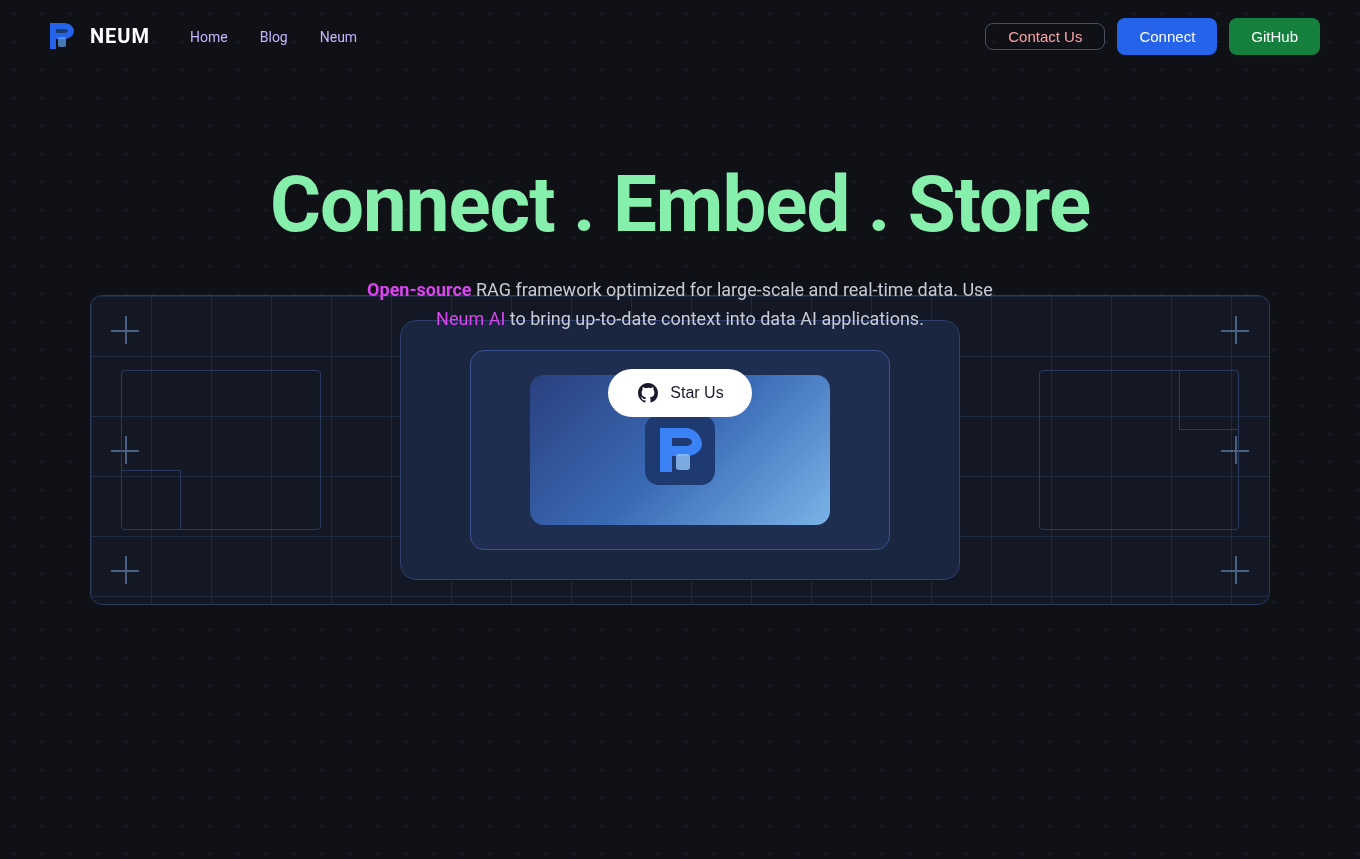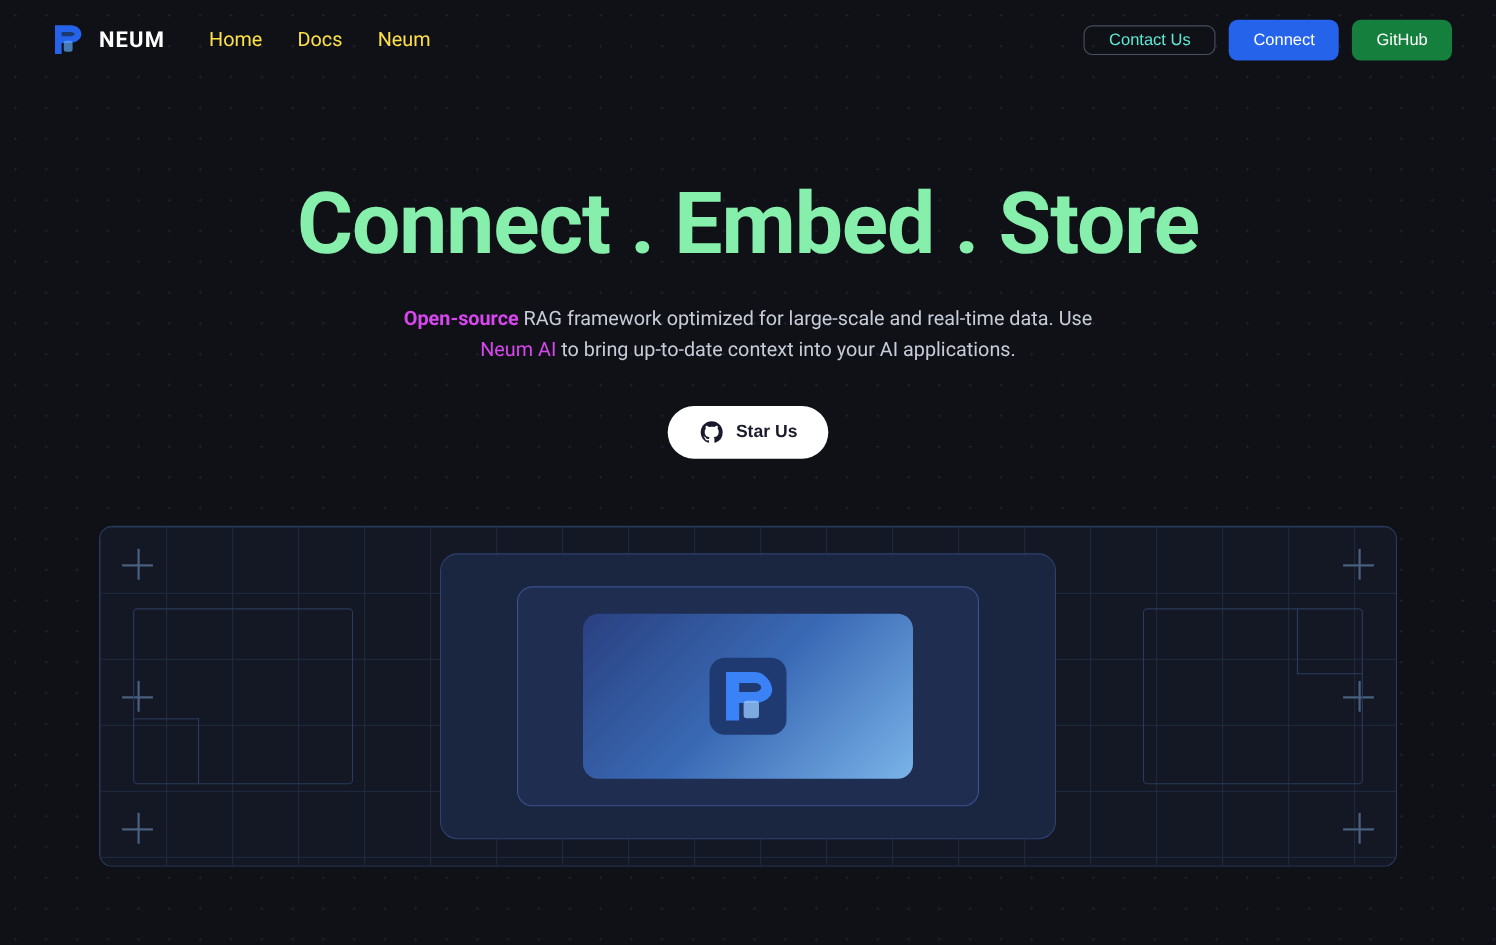--- a/index.html
+++ b/index.html
@@ -62,36 +62,36 @@
     }
 
     .nav-links {
       display: flex;
       align-items: center;
       gap: 32px;
       list-style: none;
     }
 
     .nav-links a {
-      color: #fde047;
+      color: #c4b5fd;
       text-decoration: none;
-      font-size: 18px;
+      font-size: 14px;
       font-weight: 400;
     }
 
     .nav-right {
       display: flex;
       align-items: center;
       gap: 12px;
     }
 
     .btn-outline {
       border: 1.5px solid #4a4f61;
       background: transparent;
-      color: #5eead4;
+      color: #fca5a5;
       padding: 4px 22px;
       border-radius: 8px;
       font-size: 15px;
       cursor: pointer;
       font-weight: 500;
     }
 
     .btn-filled {
       background: #2563eb;
       border: none;
@@ -147,21 +147,21 @@
     .star-btn {
       display: flex;
       align-items: center;
       gap: 10px;
       background: #ffffff;
       color: #1a1a2e;
       border: none;
       border-radius: 50px;
       padding: 12px 28px;
       font-size: 16px;
-      font-weight: 700;
+      font-weight: 400;
       cursor: pointer;
     }
 
     .github-icon {
       width: 24px;
       height: 24px;
     }
 
     .graphic-outer {
       position: absolute;
@@ -228,21 +228,21 @@
 
     
     .center-logo {
       width: 80px;
       height: 80px;
     }
 
     .page-wrapper {
       position: relative;
       width: 1360px;
-      height: 788px;
+      height: 605px;
       overflow: hidden;
     }
 
     .content-area {
       position: relative;
       z-index: 5;
     }
   </style>
 </head>
 <body>
@@ -262,40 +262,40 @@
           <rect x="18" y="22" width="8" height="10" rx="2" fill="#60a5fa" opacity="0.7"></rect>
         </svg>
         <span style="font-size:20px; font-weight:700; color:#ffffff; letter-spacing:1px;">NEUM</span>
       </div>
 
       <ul class="nav-links">
         <li>
           <a href="#">Home</a>
         </li>
         <li>
-          <a href="#">Docs</a>
+          <a href="#">Blog</a>
         </li>
         <li>
           <a href="#">Neum</a>
         </li>
       </ul>
     </div>
 
     <div class="nav-right">
       <button class="btn-outline">Contact Us</button>
       <button class="btn-filled">Connect</button>
       <button class="btn-filled" style="background:#15803d;">GitHub</button>
     </div>
   </nav>
 
   <div class="hero content-area">
     <h1 class="hero-title">Connect . Embed . Store</h1>
 
     <p class="hero-subtitle">
-      <span class="highlight-blue">Open-source</span><span> RAG framework optimized for large-scale and real-time data. Use </span><span class="highlight-neum" style="cursor:pointer;">Neum AI</span><span> to bring up-to-date context into your AI applications.</span>
+      <span class="highlight-blue">Open-source</span><span> RAG framework optimized for large-scale and real-time data. Use </span><span class="highlight-neum" style="cursor:pointer;">Neum AI</span><span> to bring up-to-date context into data AI applications.</span>
     </p>
 
     <div class="star-btn-container">
       <button class="star-btn">
         <svg class="github-icon" viewBox="0 0 24 24" fill="#1a1a2e" xmlns="http://www.w3.org/2000/svg">
           <path d="M12 2C6.477 2 2 6.484 2 12.017c0 4.425 2.865 8.18 6.839 9.504.5.092.682-.217.682-.483 0-.237-.008-.868-.013-1.703-2.782.605-3.369-1.343-3.369-1.343-.454-1.158-1.11-1.466-1.11-1.466-.908-.62.069-.608.069-.608 1.003.07 1.531 1.032 1.531 1.032.892 1.53 2.341 1.088 2.91.832.092-.647.35-1.088.636-1.338-2.22-.253-4.555-1.113-4.555-4.951 0-1.093.39-1.988 1.029-2.688-.103-.253-.446-1.272.098-2.65 0 0 .84-.27 2.75 1.026A9.564 9.564 0 0112 6.844c.85.004 1.705.115 2.504.337 1.909-1.296 2.747-1.027 2.747-1.027.546 1.379.202 2.398.1 2.651.64.7 1.028 1.595 1.028 2.688 0 3.848-2.339 4.695-4.566 4.943.359.309.678.92.678 1.855 0 1.338-.012 2.419-.012 2.747 0 .268.18.58.688.482A10.019 10.019 0 0022 12.017C22 6.484 17.522 2 12 2z"></path>
         </svg>
         <span>Star Us</span>
       </button>
     </div>

